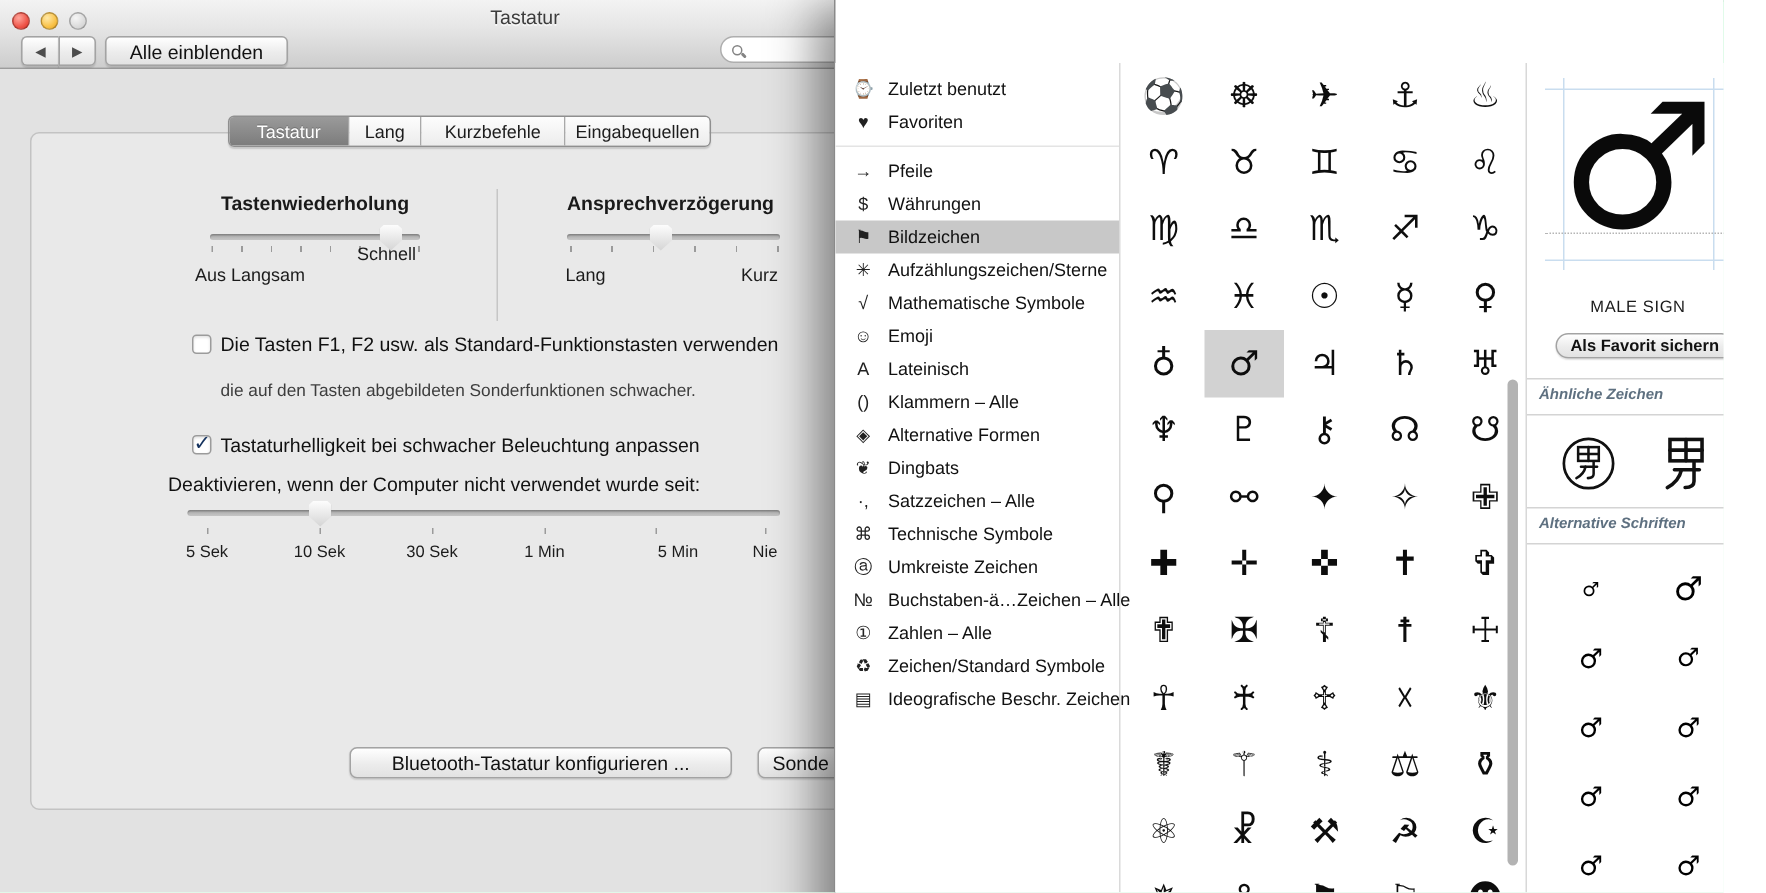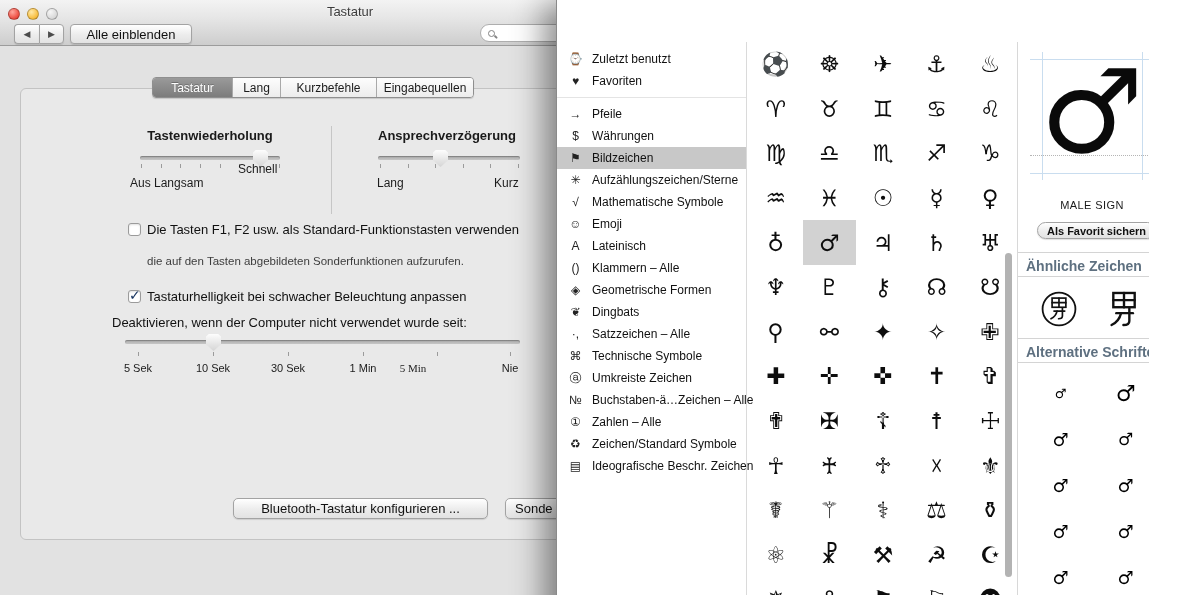--- a/index.html
+++ b/index.html
@@ -117,21 +117,21 @@
   .guide-v { position:absolute; width:1px; top:10px; height:128px; background:#c9ddef; }
   .guide-h { position:absolute; height:1px; left:12px; width:134px; background:#c9ddef; }
   .guide-dot { position:absolute; left:12px; width:134px; border-top:1px dotted #b5b5b5; }
   .bigglyph { position:absolute; left:0; top:4px; width:148px; height:132px; display:flex;
     align-items:center; justify-content:center; font-size:116px; line-height:1; color:#0a0a0a;
     font-family:"DejaVu Sans",sans-serif; }
   .glyphname { position:absolute; top:157px; left:0; width:148px; text-align:center; font-size:11px;
     color:#1a1a1a; letter-spacing:.4px; }
   .favbtn { position:absolute; left:19px; top:180px; width:119px; height:17px; font-size:11px; }
   .p-div { position:absolute; left:0; width:146px; height:1px; background:#d4d4d4; }
-  .p-header { position:absolute; left:8px; font-size:14px; font-weight:bold; color:#5e7080; white-space:nowrap; }
+  .p-header { position:absolute; left:8px; font-size:10px; font-weight:bold; color:#5e7080; white-space:nowrap;font-style:italic; }
   .related { position:absolute; left:0; top:240px; width:148px; height:54px; display:flex;
     align-items:center; justify-content:center; gap:28px; }
   .alts { position:absolute; left:10px; top:328px; width:130px; display:grid;
     grid-template-columns:1fr 1fr; grid-auto-rows:46px; }
   .alt { display:flex; align-items:center; justify-content:center; font-size:18px; color:#000;
     font-family:"DejaVu Sans",sans-serif; }
   .alt:nth-child(1){ font-size:13px; font-weight:bold; }
   .alt:nth-child(2){ font-size:22px; }
   .alt:nth-child(4){ font-weight:bold; font-size:17px; }
   .panel-scroll-track { position:absolute; left:145px; top:0; width:15px; height:553px;
@@ -183,41 +183,41 @@
     <div class="track" style="left:378px;top:156px;width:142px;"></div>
     <div class="ticks" style="left:380px;top:164px;width:140px;background:repeating-linear-gradient(90deg,#9b9b9b 0 1px,transparent 1px 27.6px);"></div>
     <div class="thumb" style="left:433px;top:150px;"></div>
     <div class="smalllabel" style="left:377px;top:176px;">Lang</div>
     <div class="smalllabel" style="left:494px;top:176px;">Kurz</div>
 
     <div class="cbrow" style="left:128px;top:222px;justify-content:space-between;">
       <span class="cbox"></span>
       <span class="cblabel">Die Tasten F1, F2 usw. als Standard-Funktionstasten verwenden</span>
     </div>
-    <div class="desc" style="left:147px;top:255px;">die auf den Tasten abgebildeten Sonderfunktionen aufzurufen.</div>
+    <div class="desc" style="left:147px;top:255px;">die auf den Tasten abgebildeten Sonderfunktionen schwacher.</div>
 
     <div class="cbrow" style="left:128px;top:289px;">
       <span class="cbox checked"></span>
       <span class="cblabel">Tastaturhelligkeit bei schwacher Beleuchtung anpassen</span>
     </div>
 
     <div class="cblabel" style="position:absolute;left:112px;top:315px;">Deaktivieren, wenn der Computer nicht verwendet wurde seit:</div>
     <div class="track" style="left:125px;top:340px;width:395px;"></div>
     <div class="thumb" style="left:206px;top:334px;"></div>
     <div id="dim-ticks">
         <div class="tickmark" style="left: 138px; top: 352px;"></div>
         <div class="ticklabel" style="left: 138px; top: 362px;">5 Sek</div>
         <div class="tickmark" style="left: 213px; top: 352px;"></div>
         <div class="ticklabel" style="left: 213px; top: 362px;">10 Sek</div>
         <div class="tickmark" style="left: 288px; top: 352px;"></div>
         <div class="ticklabel" style="left: 288px; top: 362px;">30 Sek</div>
         <div class="tickmark" style="left: 363px; top: 352px;"></div>
         <div class="ticklabel" style="left: 363px; top: 362px;">1 Min</div>
         <div class="tickmark" style="left: 437px; top: 352px;"></div>
-        <div class="ticklabel" style="left: 413px; top: 362px; font-family: Liberation Serif, serif;">5 Min</div>
+        <div class="ticklabel" style="left: 452px; top: 362px;">5 Min</div>
         <div class="tickmark" style="left: 510px; top: 352px;"></div>
         <div class="ticklabel" style="left: 510px; top: 362px;">Nie</div>
       </div>
 
 
     <div class="btn bt-btn">Bluetooth-Tastatur konfigurieren ...</div>
     <div class="btn spec-btn">Sonde</div>
   </section>
 
   <section class="cv">
@@ -260,21 +260,21 @@
           <div class="side-item">
             <span class="side-icon">A</span>
             <span>Lateinisch</span>
           </div>
           <div class="side-item">
             <span class="side-icon">()</span>
             <span>Klammern – Alle</span>
           </div>
           <div class="side-item">
             <span class="side-icon">◈</span>
-            <span>Geometrische Formen</span>
+            <span>Alternative Formen</span>
           </div>
           <div class="side-item">
             <span class="side-icon">❦</span>
             <span>Dingbats</span>
           </div>
           <div class="side-item">
             <span class="side-icon">·,</span>
             <span>Satzzeichen – Alle</span>
           </div>
           <div class="side-item">

